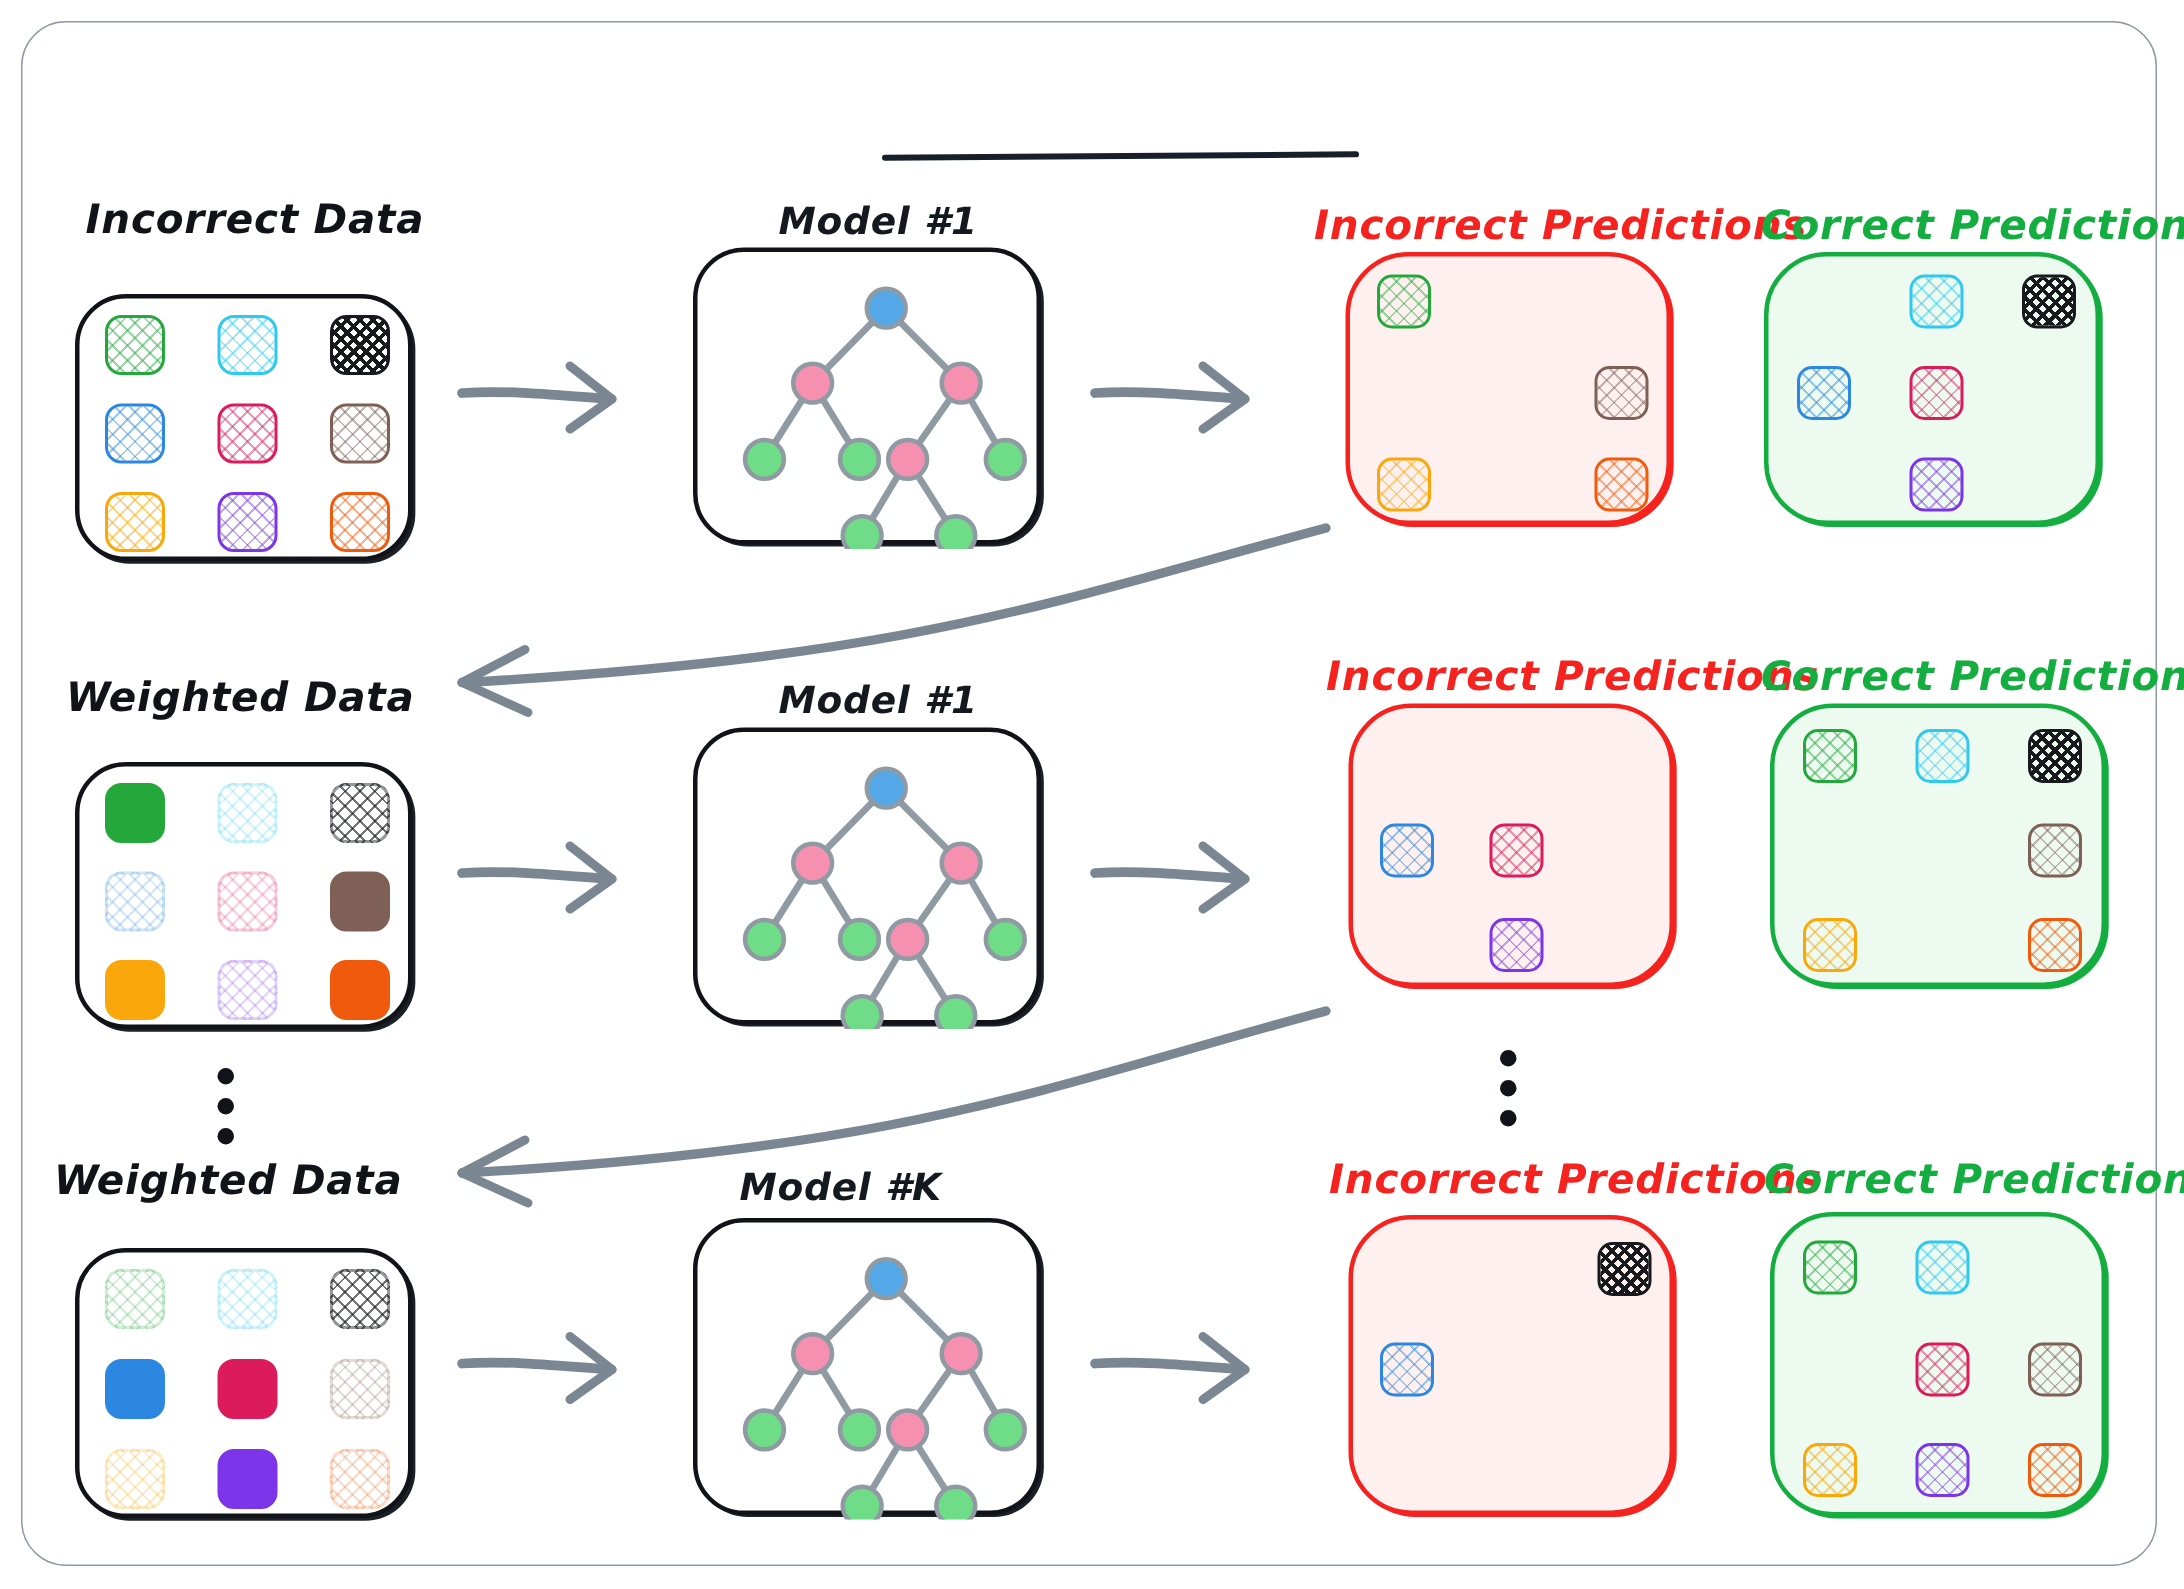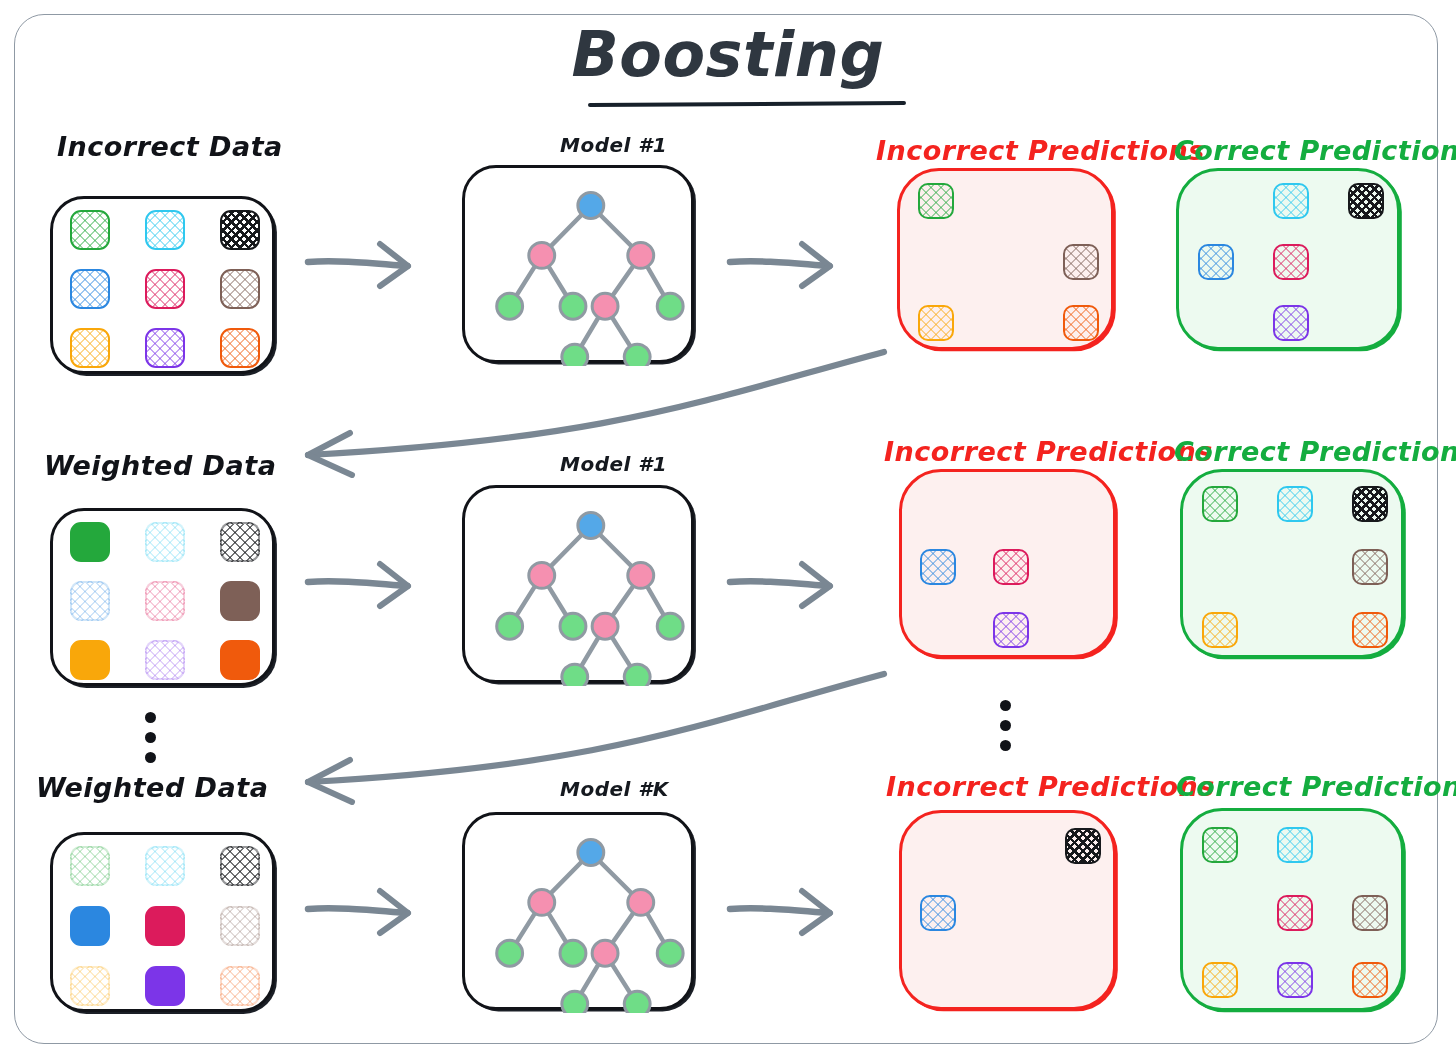--- a/index.html
+++ b/index.html
@@ -55,25 +55,24 @@
     font-size: 27px;
     font-style: italic;
     white-space: nowrap;
   }
   .lbl-black { color: #111318; }
   .lbl-red   { color: #f4231f; }
   .lbl-green { color: #14ad3f; }
 
   .model-label {
     position: absolute;
-    font-size: 20px;
+    font-size: 25px;
     font-style: italic;
     color: #15191f;
     white-space: nowrap;
-    margin-left: 41px;
   }
 
   
   .box {
     position: absolute;
     box-sizing: border-box;
   }
   .box-data {
     border: 3.2px solid #111318;
     border-radius: 34px;
@@ -123,21 +122,20 @@
     margin-bottom: 9px;
   }
 </style>
 </head>
 <body>
 
 <div id="canvas">
 
   <div class="card-border"></div>
 
-  <div id="title" class="hand">Boosting</div>
   <div id="title-underline"></div>
 
   <div class="col-label lbl-black hand" style="left:57px;  top:131px;">Incorrect Data</div>
   <div class="model-label hand" style="left:519px; top:133px;">Model #1</div>
   <div class="col-label lbl-red hand" style="left:876px;  top:135px;">Incorrect Predictions</div>
   <div class="col-label lbl-green hand" style="left:1174px; top:135px;">Correct Predictions</div>
 
   <div class="box box-data" style="left:50px;  top:196px; width:225px; height:178px;">
       <div class="sample" style="border-color: rgb(36, 168, 60); background-image: repeating-linear-gradient(45deg, rgba(36, 168, 60, 0.45) 0px, rgba(36, 168, 60, 0.45) 1.3px, transparent 1.3px, transparent 7px), repeating-linear-gradient(-45deg, rgba(36, 168, 60, 0.45) 0px, rgba(36, 168, 60, 0.45) 1.3px, transparent 1.3px, transparent 7px); left: 16.5px; top: 10.6667px;"></div>
       <div class="sample" style="border-color: rgb(47, 200, 239); background-image: repeating-linear-gradient(45deg, rgba(47, 200, 239, 0.45) 0px, rgba(47, 200, 239, 0.45) 1.3px, transparent 1.3px, transparent 7px), repeating-linear-gradient(-45deg, rgba(47, 200, 239, 0.45) 0px, rgba(47, 200, 239, 0.45) 1.3px, transparent 1.3px, transparent 7px); left: 91.5px; top: 10.6667px;"></div>
@@ -229,21 +227,21 @@
   <div class="box box-correct" style="left:1180px; top:469px; width:224px; height:189px;">
       <div class="sample small" style="border-color: rgb(36, 168, 60); background-image: repeating-linear-gradient(45deg, rgba(36, 168, 60, 0.45) 0px, rgba(36, 168, 60, 0.45) 1.3px, transparent 1.3px, transparent 7px), repeating-linear-gradient(-45deg, rgba(36, 168, 60, 0.45) 0px, rgba(36, 168, 60, 0.45) 1.3px, transparent 1.3px, transparent 7px); left: 19.3333px; top: 13.5px;"></div>
       <div class="sample small" style="border-color: rgb(47, 200, 239); background-image: repeating-linear-gradient(45deg, rgba(47, 200, 239, 0.45) 0px, rgba(47, 200, 239, 0.45) 1.3px, transparent 1.3px, transparent 7px), repeating-linear-gradient(-45deg, rgba(47, 200, 239, 0.45) 0px, rgba(47, 200, 239, 0.45) 1.3px, transparent 1.3px, transparent 7px); left: 94px; top: 13.5px;"></div>
       <div class="sample small" style="border-color: rgb(23, 25, 28); background-image: repeating-linear-gradient(45deg, rgb(23, 25, 28) 0px, rgb(23, 25, 28) 2.4px, transparent 2.4px, transparent 6px), repeating-linear-gradient(-45deg, rgb(23, 25, 28) 0px, rgb(23, 25, 28) 2.4px, transparent 2.4px, transparent 6px); left: 168.667px; top: 13.5px;"></div>
       <div class="sample small" style="border-color: rgb(126, 96, 87); background-image: repeating-linear-gradient(45deg, rgba(126, 96, 87, 0.45) 0px, rgba(126, 96, 87, 0.45) 1.3px, transparent 1.3px, transparent 7px), repeating-linear-gradient(-45deg, rgba(126, 96, 87, 0.45) 0px, rgba(126, 96, 87, 0.45) 1.3px, transparent 1.3px, transparent 7px); left: 168.667px; top: 76.5px;"></div>
       <div class="sample small" style="border-color: rgb(249, 167, 10); background-image: repeating-linear-gradient(45deg, rgba(249, 167, 10, 0.45) 0px, rgba(249, 167, 10, 0.45) 1.3px, transparent 1.3px, transparent 7px), repeating-linear-gradient(-45deg, rgba(249, 167, 10, 0.45) 0px, rgba(249, 167, 10, 0.45) 1.3px, transparent 1.3px, transparent 7px); left: 19.3333px; top: 139.5px;"></div>
       <div class="sample small" style="border-color: rgb(240, 90, 12); background-image: repeating-linear-gradient(45deg, rgba(240, 90, 12, 0.45) 0px, rgba(240, 90, 12, 0.45) 1.3px, transparent 1.3px, transparent 7px), repeating-linear-gradient(-45deg, rgba(240, 90, 12, 0.45) 0px, rgba(240, 90, 12, 0.45) 1.3px, transparent 1.3px, transparent 7px); left: 168.667px; top: 139.5px;"></div>
     </div>
 
   <div class="col-label lbl-black hand" style="left:36px;  top:772px;">Weighted Data</div>
-  <div class="model-label hand" style="left:519px; top:777px;">Model #K</div>
+  <div class="model-label hand" style="left:493px; top:777px;">Model #K</div>
   <div class="col-label lbl-red hand" style="left:886px;  top:771px;">Incorrect Predictions</div>
   <div class="col-label lbl-green hand" style="left:1176px; top:771px;">Correct Predictions</div>
 
   <div class="box box-data" style="left:50px;  top:832px; width:225px; height:180px;">
       <div class="sample" style="border-color: rgba(36, 168, 60, 0.22); background-image: repeating-linear-gradient(45deg, rgba(36, 168, 60, 0.22) 0px, rgba(36, 168, 60, 0.22) 1.3px, transparent 1.3px, transparent 7px), repeating-linear-gradient(-45deg, rgba(36, 168, 60, 0.22) 0px, rgba(36, 168, 60, 0.22) 1.3px, transparent 1.3px, transparent 7px); left: 16.5px; top: 11px;"></div>
       <div class="sample" style="border-color: rgba(47, 200, 239, 0.22); background-image: repeating-linear-gradient(45deg, rgba(47, 200, 239, 0.22) 0px, rgba(47, 200, 239, 0.22) 1.3px, transparent 1.3px, transparent 7px), repeating-linear-gradient(-45deg, rgba(47, 200, 239, 0.22) 0px, rgba(47, 200, 239, 0.22) 1.3px, transparent 1.3px, transparent 7px); left: 91.5px; top: 11px;"></div>
       <div class="sample" style="border-color: rgba(23, 25, 28, 0.45); background-image: repeating-linear-gradient(45deg, rgba(23, 25, 28, 0.6) 0px, rgba(23, 25, 28, 0.6) 1.3px, transparent 1.3px, transparent 7px), repeating-linear-gradient(-45deg, rgba(23, 25, 28, 0.6) 0px, rgba(23, 25, 28, 0.6) 1.3px, transparent 1.3px, transparent 7px); left: 166.5px; top: 11px;"></div>
       <div class="sample" style="background: rgb(43, 135, 224); border-color: rgb(43, 135, 224); left: 16.5px; top: 71px;"></div>
       <div class="sample" style="background: rgb(220, 27, 92); border-color: rgb(220, 27, 92); left: 91.5px; top: 71px;"></div>
       <div class="sample" style="border-color: rgba(126, 96, 87, 0.22); background-image: repeating-linear-gradient(45deg, rgba(126, 96, 87, 0.22) 0px, rgba(126, 96, 87, 0.22) 1.3px, transparent 1.3px, transparent 7px), repeating-linear-gradient(-45deg, rgba(126, 96, 87, 0.22) 0px, rgba(126, 96, 87, 0.22) 1.3px, transparent 1.3px, transparent 7px); left: 166.5px; top: 71px;"></div>

